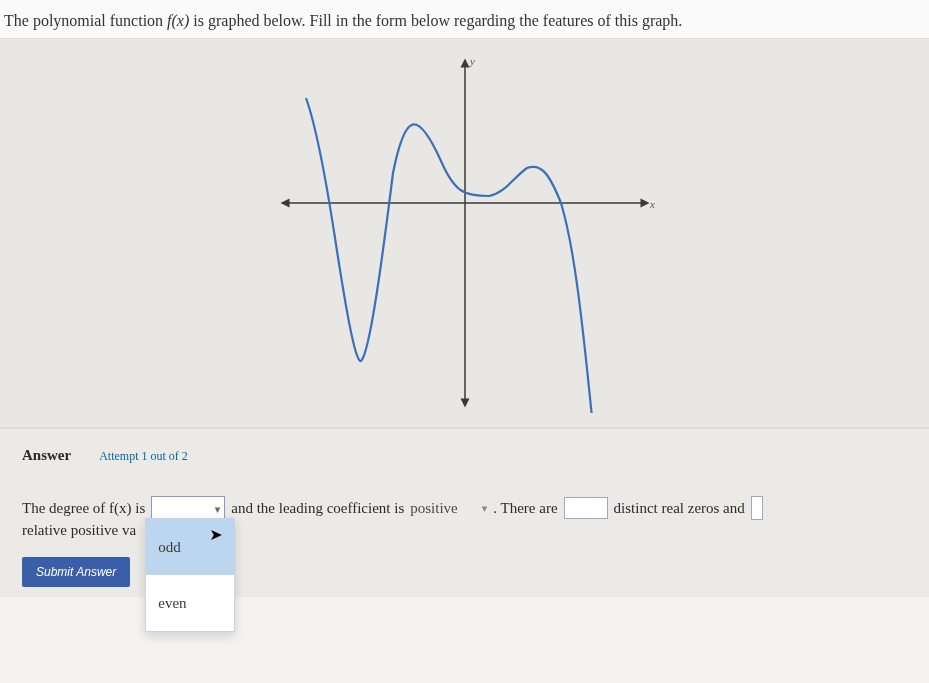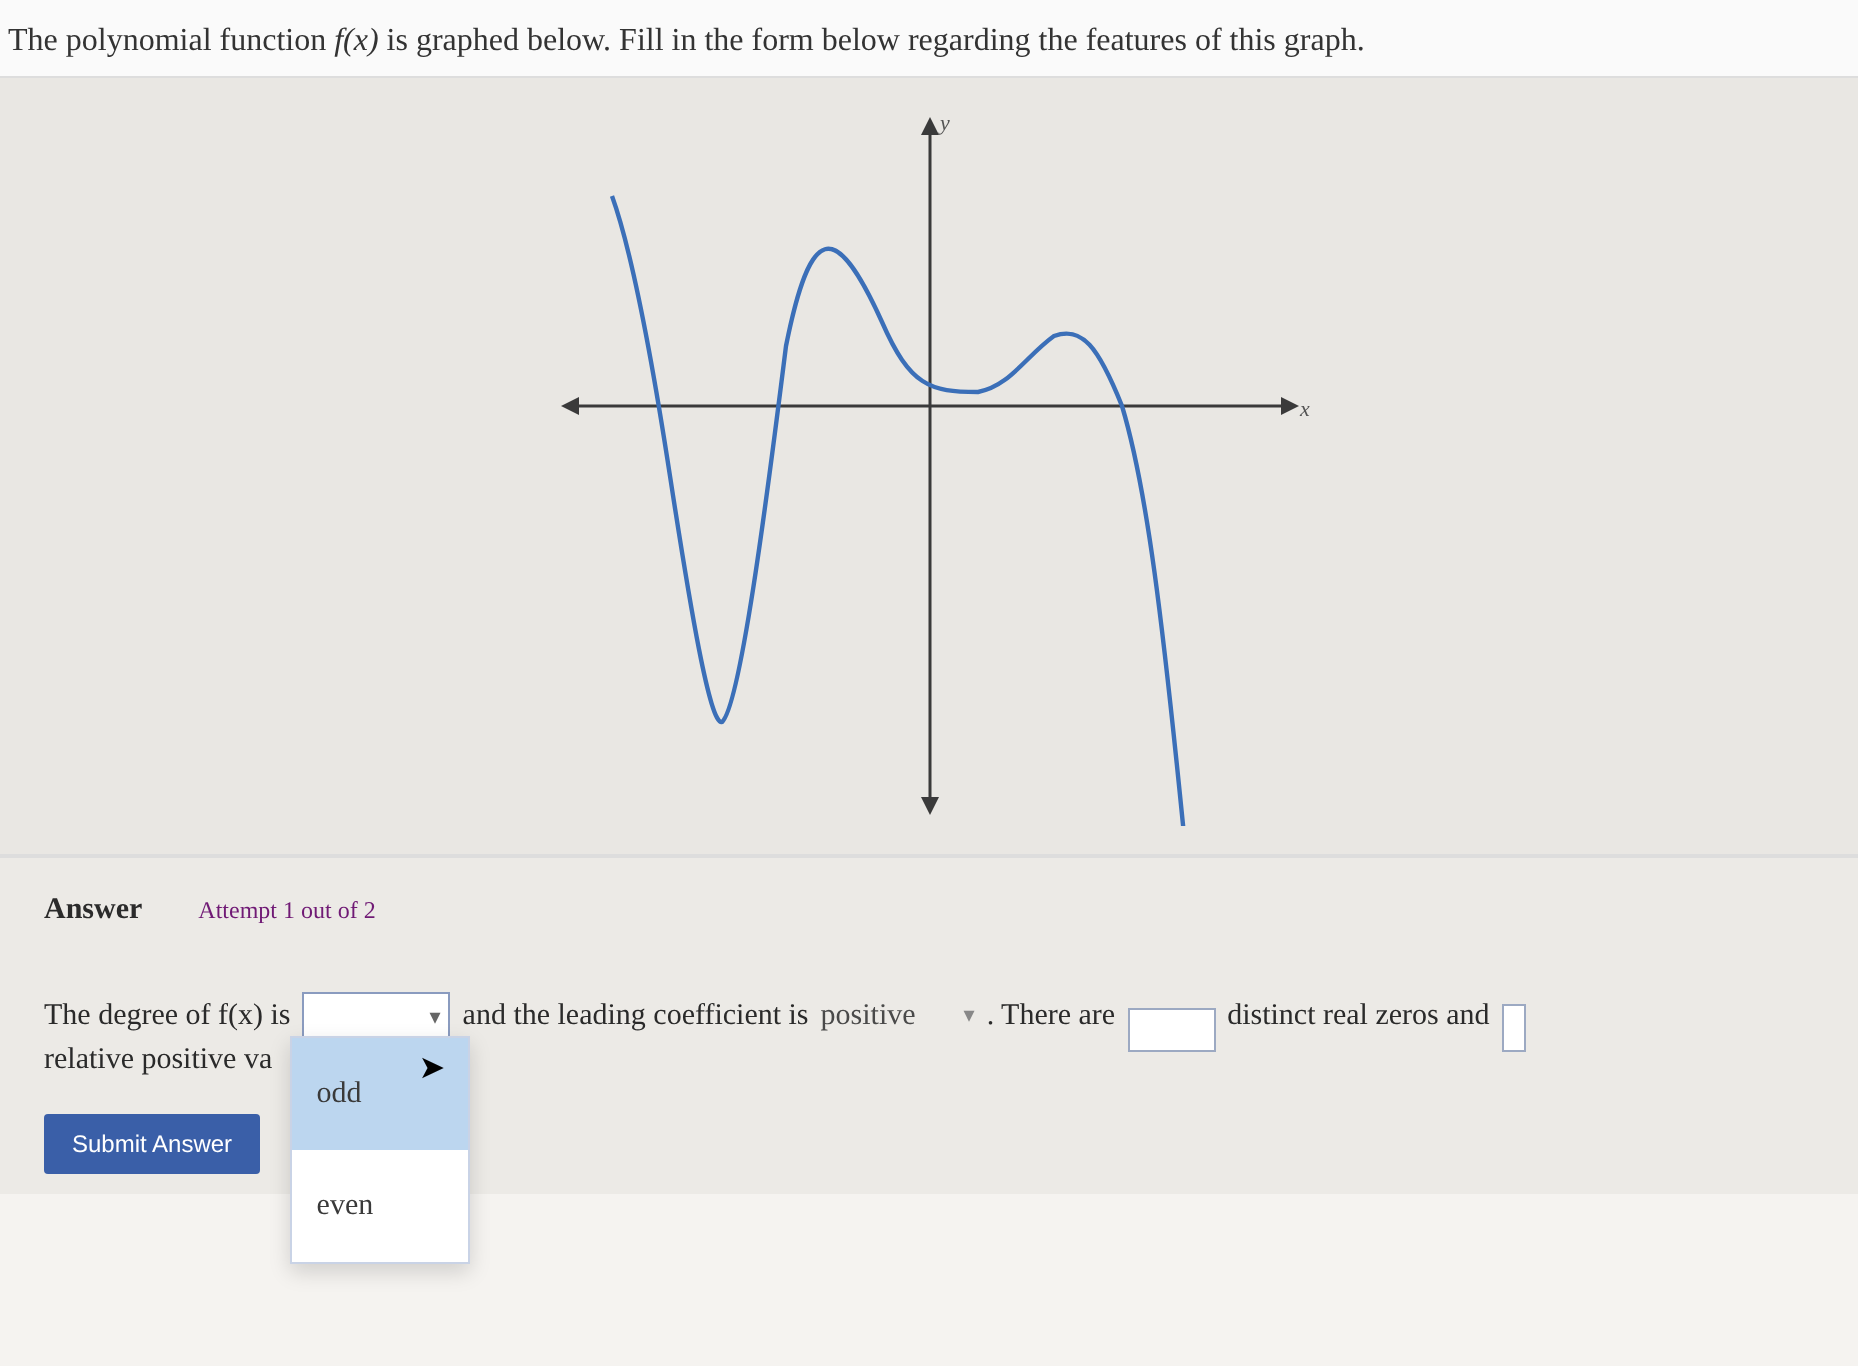--- a/index.html
+++ b/index.html
@@ -40,28 +40,28 @@
       padding: 18px 18px 10px 22px;
       border-top: 1px solid #ddd;
     }
     .answer-header {
       display: flex;
       align-items: baseline;
       gap: 28px;
       margin-bottom: 26px;
     }
     .answer-label { font-weight: bold; font-size: 15px; color: #2b2b2b; }
-    .attempt-label { font-size: 12px; color: #701a75; }
+    .attempt-label { font-size: 12px; color: #0369a1; }
     .fill-line {
       font-size: 15px;
       color: #2a2a2a;
       line-height: 2.4;
       display: flex;
       flex-wrap: wrap;
-      align-items: flex-end;
+      align-items: center;
       gap: 6px;
       white-space: nowrap;
     }
     .fill-line .segment { white-space: nowrap; }
     .truncated { overflow: hidden; }
     .dropdown-wrap {
       position: relative;
       display: inline-block;
     }
     .dropdown-box {
@@ -128,20 +128,21 @@
     .submit-btn {
       margin-top: 18px;
       background: #3a5fa8;
       color: #fff;
       border: none;
       padding: 8px 14px;
       font-size: 12px;
       font-family: Arial, sans-serif;
       cursor: pointer;
       border-radius: 2px;
+      font-style: italic;
     }
     .second-row {
       font-size: 15px;
       color: #2a2a2a;
       margin-top: -4px;
     }
     
     .axis-label { font-size: 11px; fill: #555; font-family: Georgia, serif; font-style: italic; }
     .edge-blank {
       display:inline-block;

